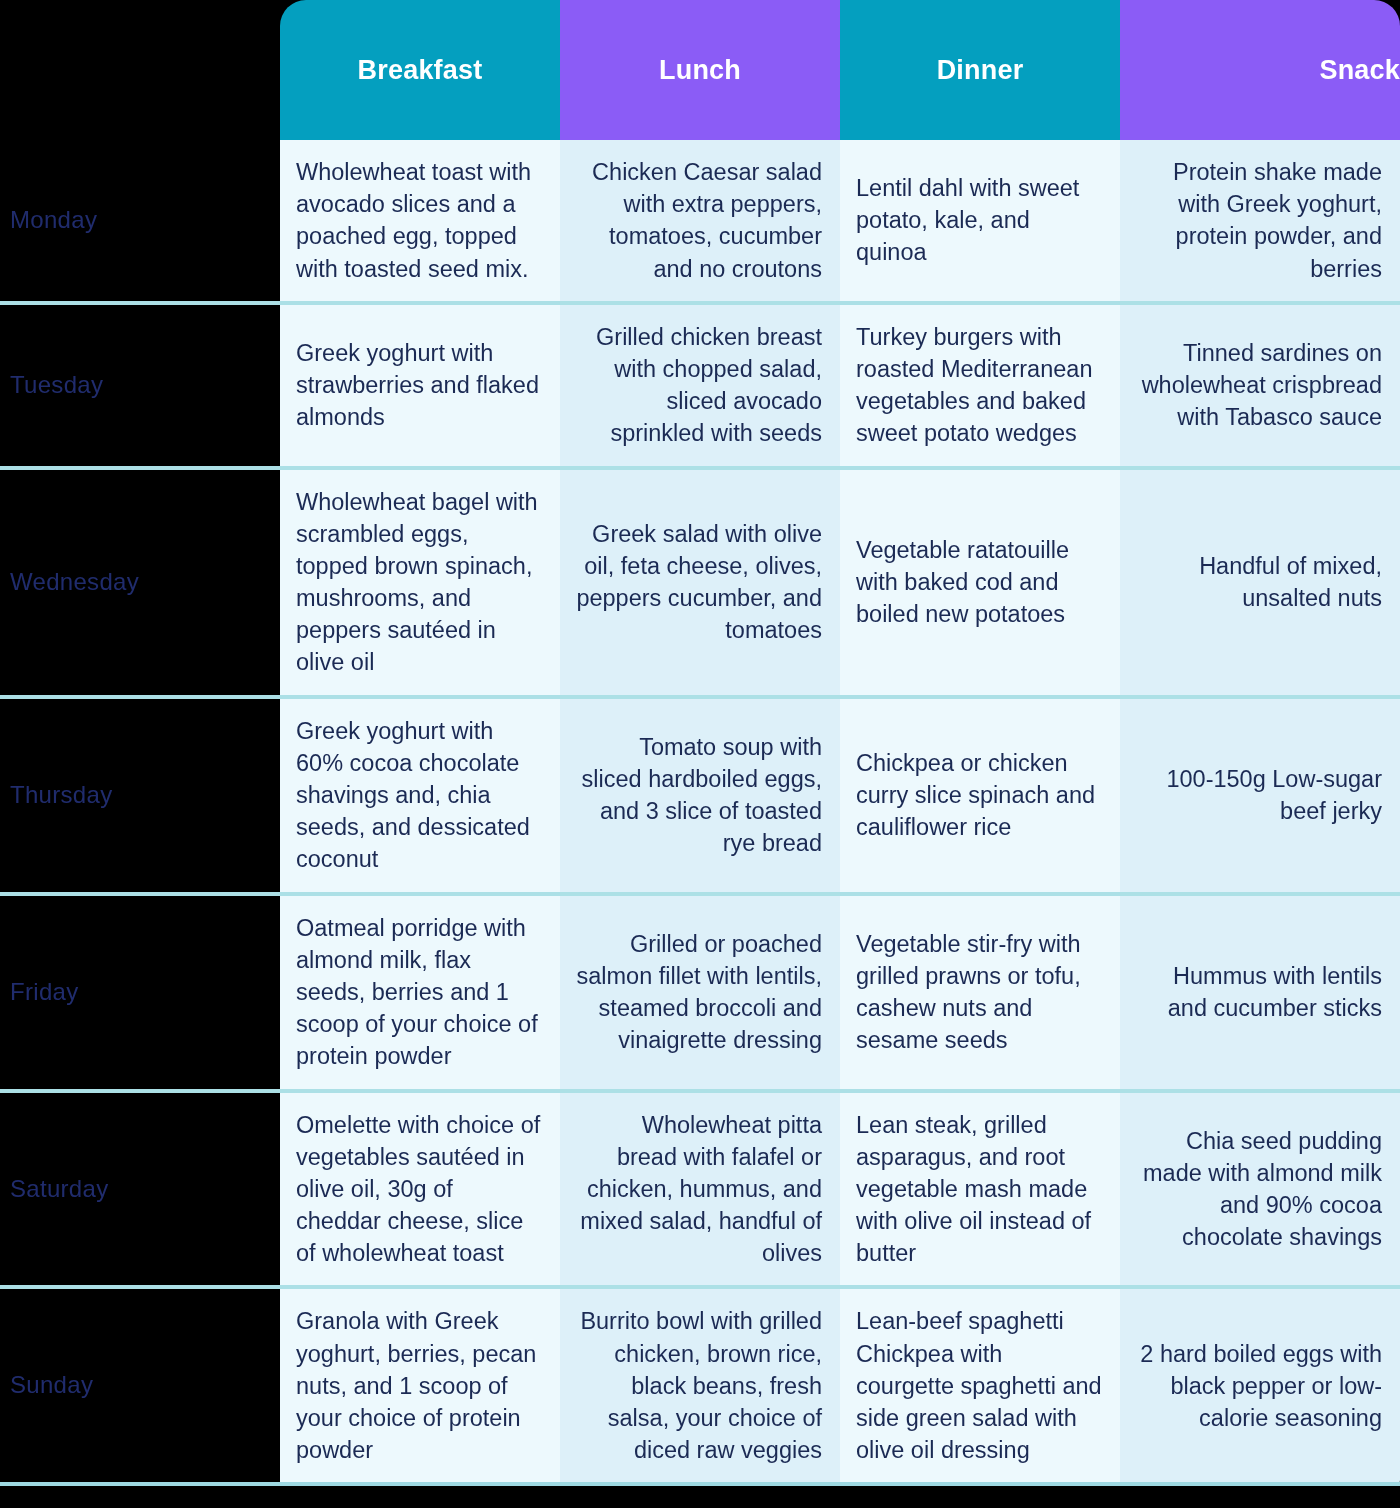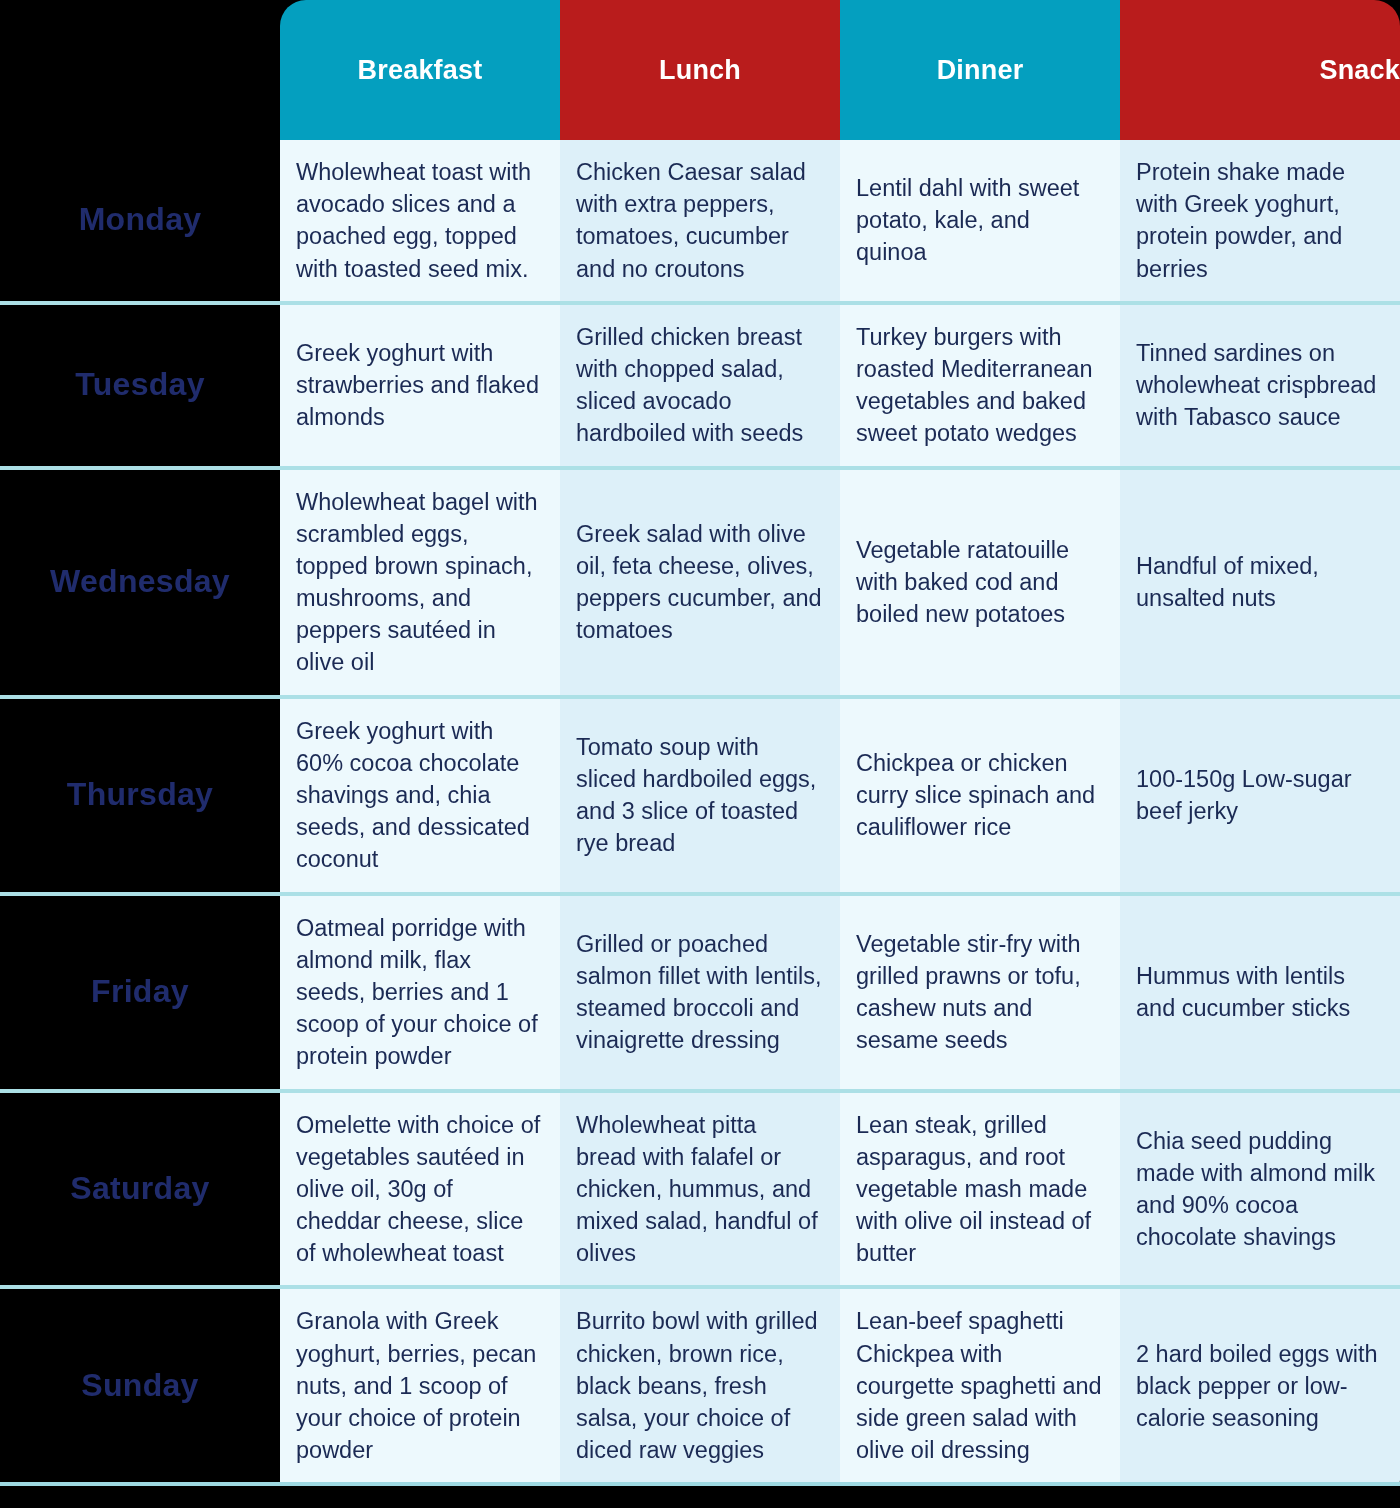--- a/index.html
+++ b/index.html
@@ -50,21 +50,21 @@
 
   th.head-day {
     background: #000000;
     color: transparent;
   }
 
   th.head-meal-a {
     background: #049FBF;          
   }
   th.head-meal-b {
-    background: #b91c1c;          
+    background: #8b5cf6;          
   }
   th.head-first {
     border-top-left-radius: 26px;
   }
   th.head-last {
     border-top-right-radius: 26px;
     text-align: right;
   }
 
   
@@ -79,30 +79,30 @@
     padding: 16px 18px 16px 16px;
     margin: 0;
     vertical-align: middle;
     font-size: 23.5px;
     line-height: 1.37;
     color: #1b2a54;
   }
 
   td.cell-day {
     background: #000000;
-    text-align: center;
-    font-weight: bold;
-    font-size: 32px;
+    text-align: left;
+    font-weight: normal;
+    font-size: 24px;
     color: #202c6d;            
     padding: 16px 10px;
     letter-spacing: 0.3px;
   }
 
   td.cell-a { background: #EDF9FD; }   
-  td.cell-b { background: #DDF0F9; }   
+  td.cell-b { background: #DDF0F9; text-align: right; }   
 
   
   tbody tr:last-child td.cell-last {
     border-bottom-right-radius: 4px;
   }
 </style>
 </head>
 <body>
 
 <div class="meal-table-wrap">
@@ -129,21 +129,21 @@
         <td class="cell-day">Monday</td>
         <td class="cell-a">Wholewheat toast with avocado slices and a poached egg, topped with toasted seed mix.</td>
         <td class="cell-b">Chicken Caesar salad with extra peppers, tomatoes, cucumber and no croutons</td>
         <td class="cell-a">Lentil dahl with sweet potato, kale, and quinoa</td>
         <td class="cell-b cell-last">Protein shake made with Greek yoghurt, protein powder, and berries</td>
       </tr>
 
       <tr>
         <td class="cell-day">Tuesday</td>
         <td class="cell-a">Greek yoghurt with strawberries and flaked almonds</td>
-        <td class="cell-b">Grilled chicken breast with chopped salad, sliced avocado hardboiled with seeds</td>
+        <td class="cell-b">Grilled chicken breast with chopped salad, sliced avocado sprinkled with seeds</td>
         <td class="cell-a">Turkey burgers with roasted Mediterranean vegetables and baked sweet potato wedges</td>
         <td class="cell-b cell-last">Tinned sardines on wholewheat crispbread with Tabasco sauce</td>
       </tr>
 
       <tr>
         <td class="cell-day">Wednesday</td>
         <td class="cell-a">Wholewheat bagel with scrambled eggs, topped brown spinach, mushrooms, and peppers sautéed in olive oil</td>
         <td class="cell-b">Greek salad with olive oil, feta cheese, olives,  peppers cucumber, and tomatoes</td>
         <td class="cell-a">Vegetable ratatouille with baked cod and boiled new potatoes</td>
         <td class="cell-b cell-last">Handful of mixed, unsalted nuts</td>

